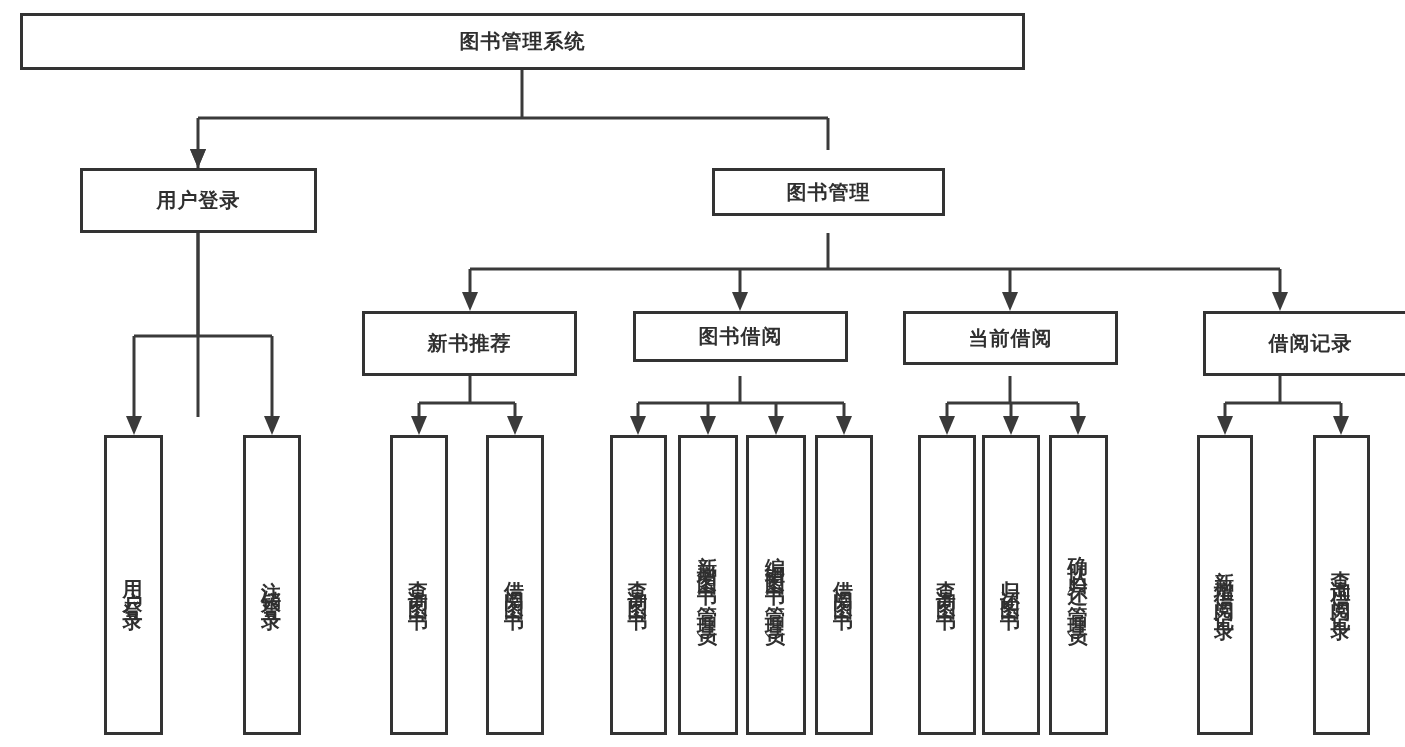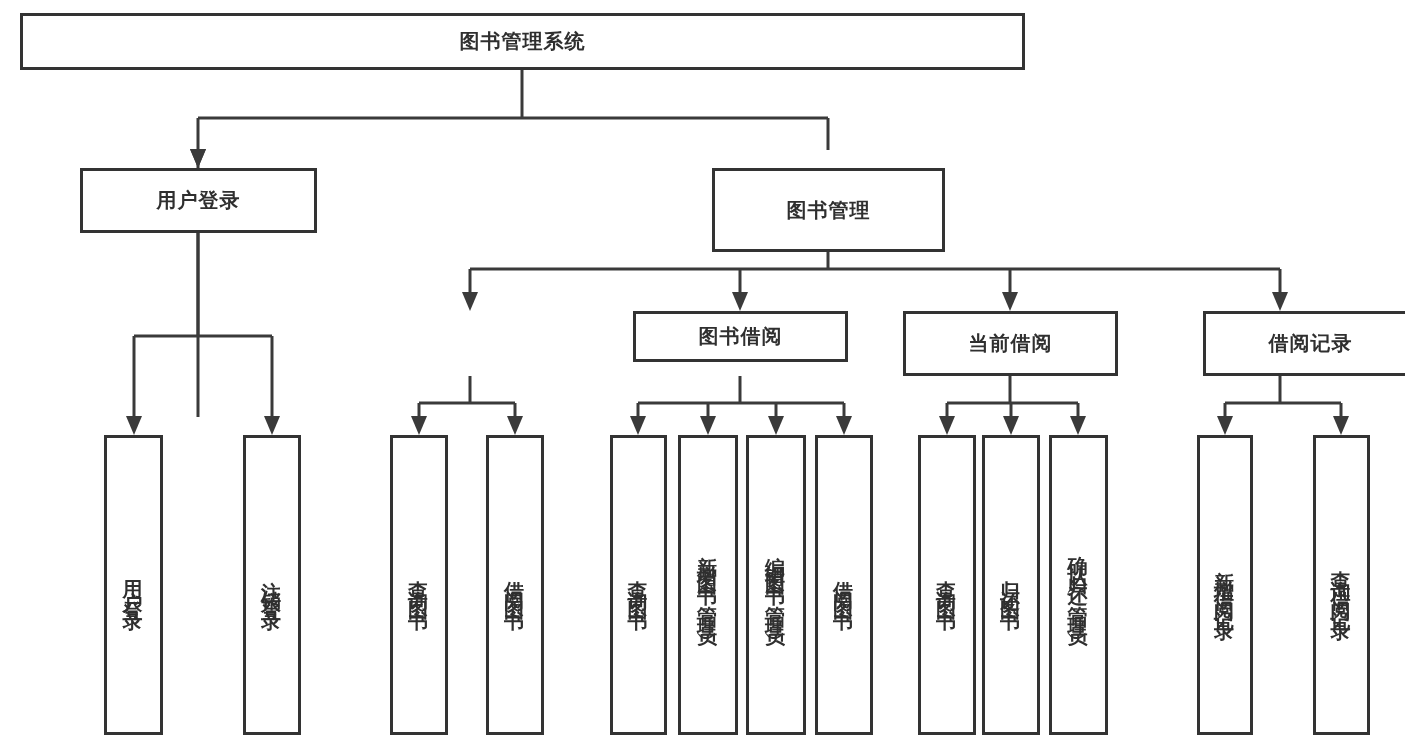--- a/index.html
+++ b/index.html
@@ -148,28 +148,31 @@
     </g>
   </svg>
 
   <div class="node hnode" style="left:20px; top:13px; width:1005px; height:57px;">
     <span>图书管理系统</span>
   </div>
 
   <div class="node hnode" style="left:80px; top:168px; width:237px; height:65px;">
     <span>用户登录</span>
   </div>
-  <div class="node hnode" style="left:712px; top:168px; width:233px; height:84px;">
+  <div class="node hnode" style="left:712px; top:168px; width:233px; height:48px;">
     <span>图书管理</span>
   </div>
 
+  <div class="node hnode" style="left:362px; top:311px; width:215px; height:65px;">
+    <span>新书推荐</span>
+  </div>
   <div class="node hnode" style="left:633px; top:311px; width:215px; height:51px;">
     <span>图书借阅</span>
   </div>
-  <div class="node hnode" style="left:903px; top:311px; width:215px; height:65px;">
+  <div class="node hnode" style="left:903px; top:311px; width:215px; height:54px;">
     <span>当前借阅</span>
   </div>
   <div class="node hnode" style="left:1203px; top:311px; width:215px; height:65px;">
     <span>借阅记录</span>
   </div>
 
   <div class="node vnode" style="left:104px; top:435px; width:59px; height:300px;">
     <span>用户登录</span>
   </div>
   <div class="node vnode" style="left:243px; top:435px; width:58px; height:300px;">

